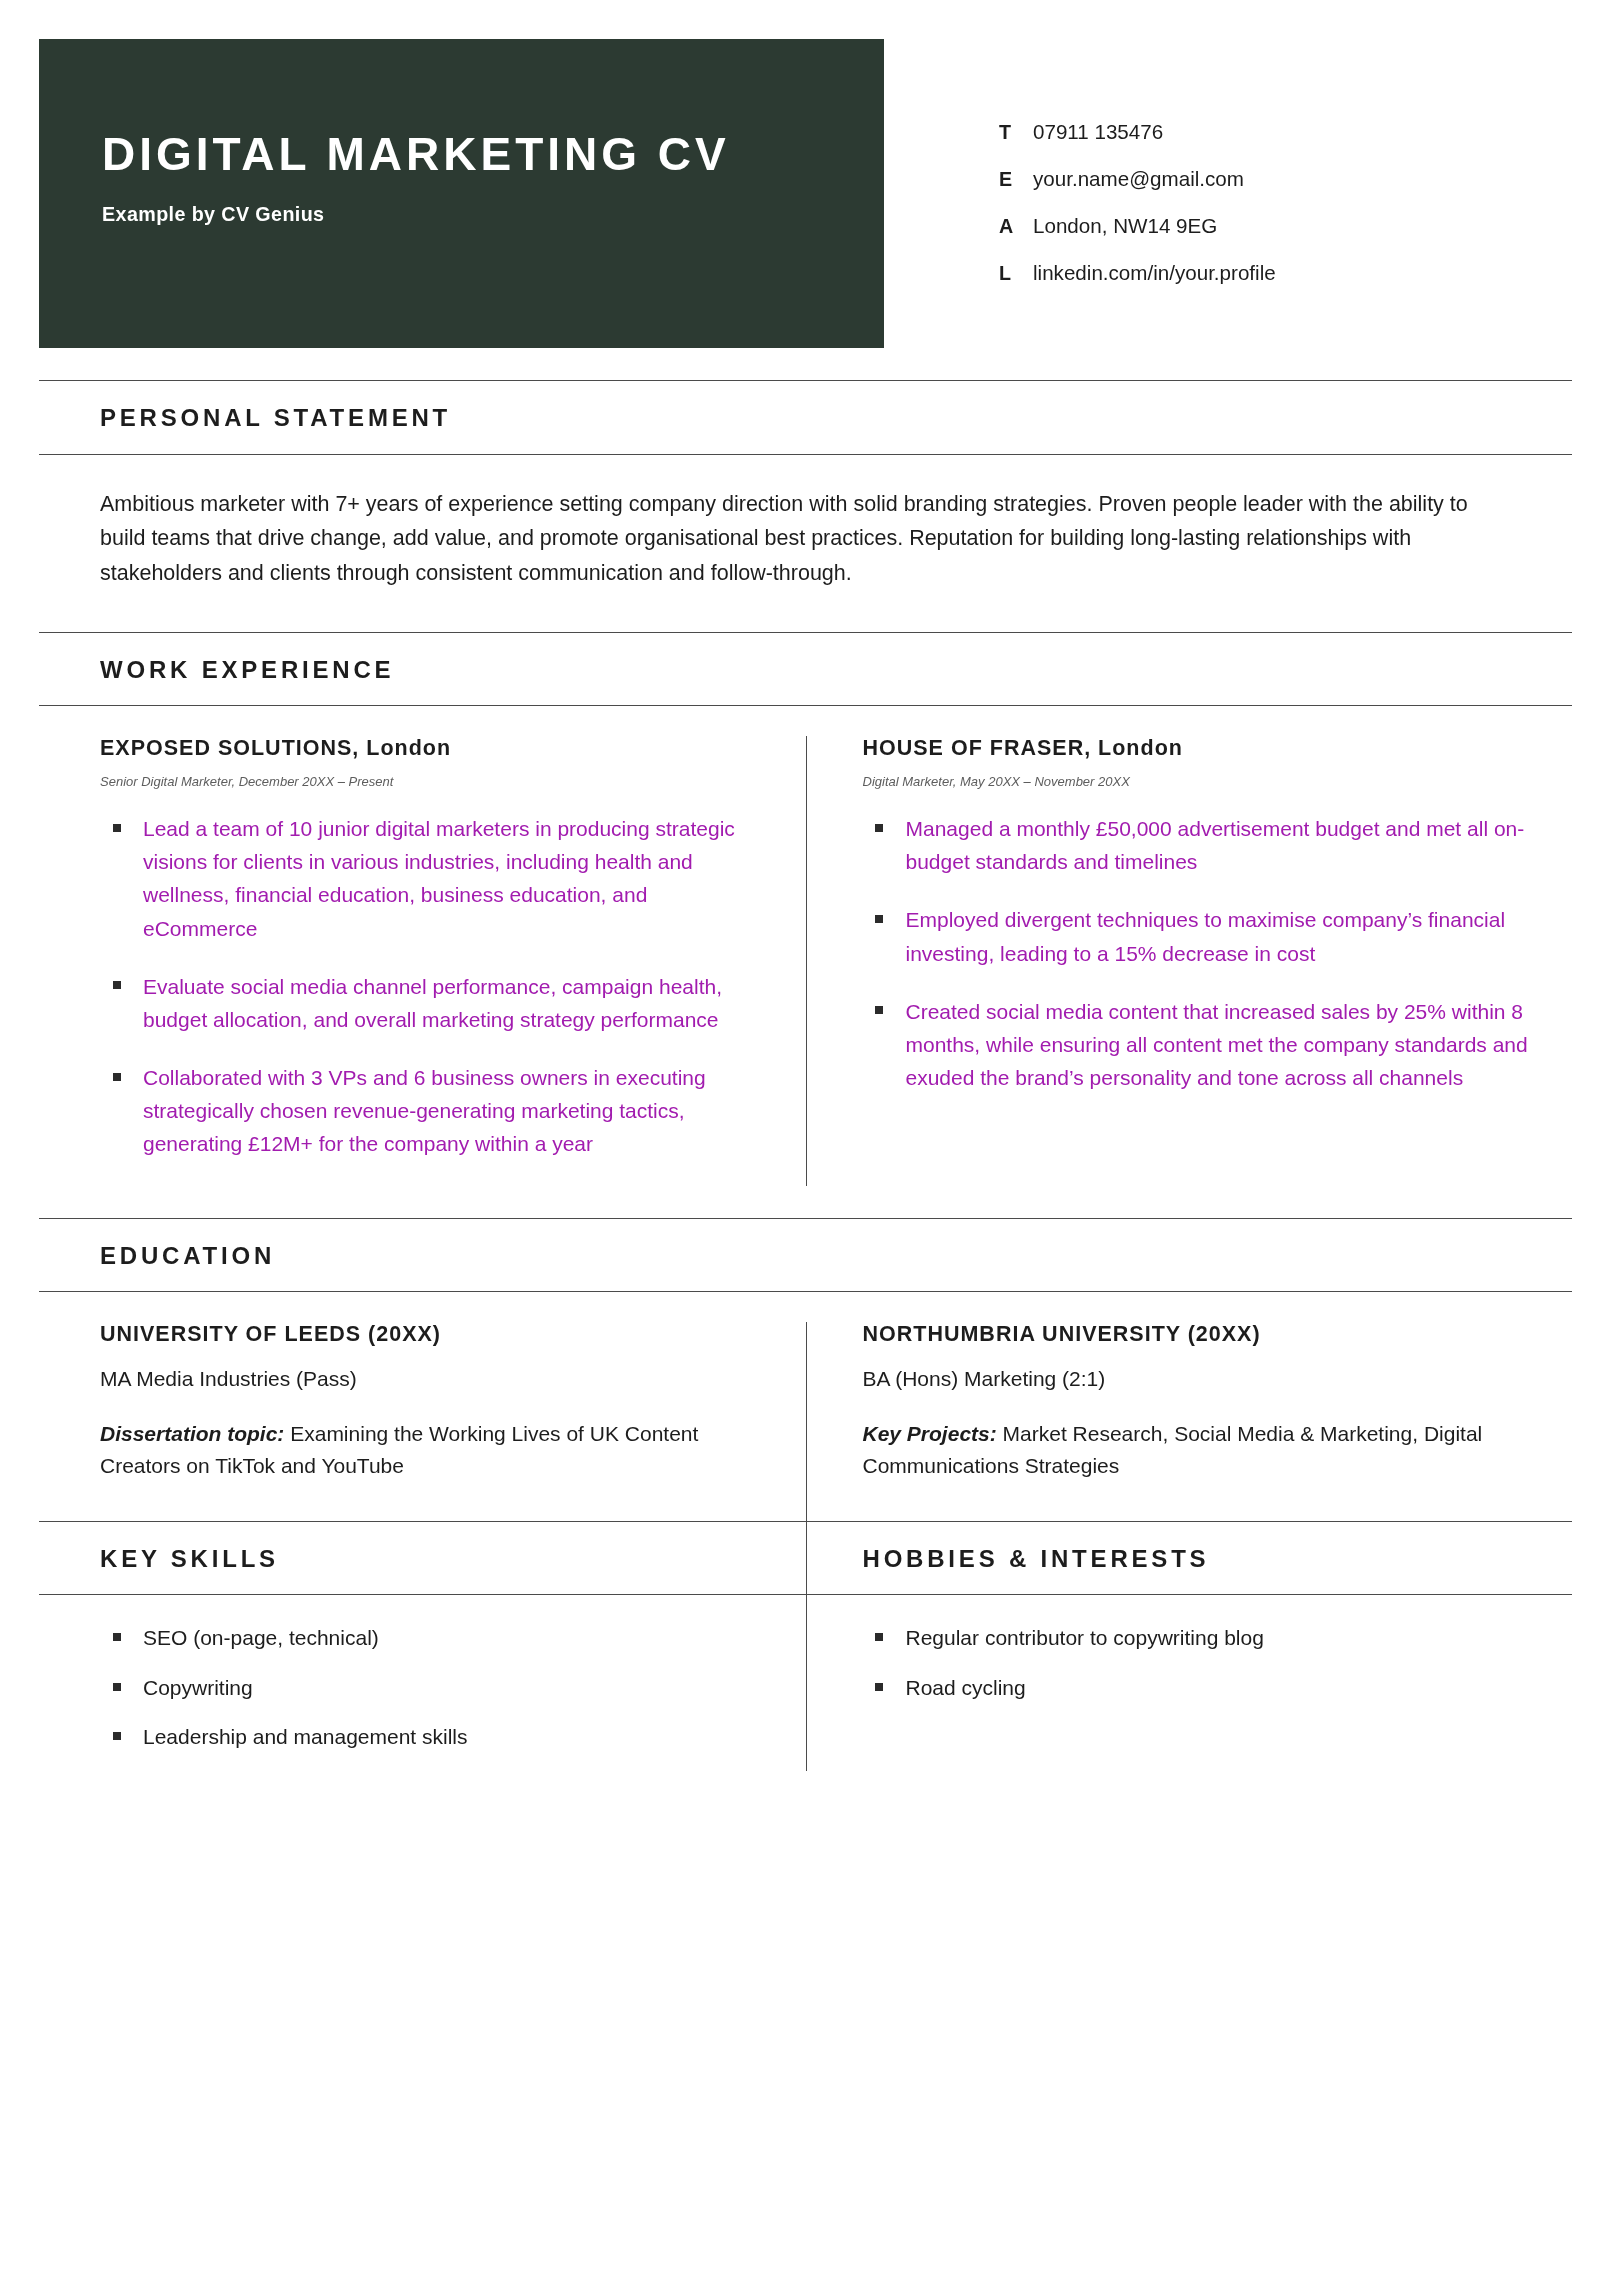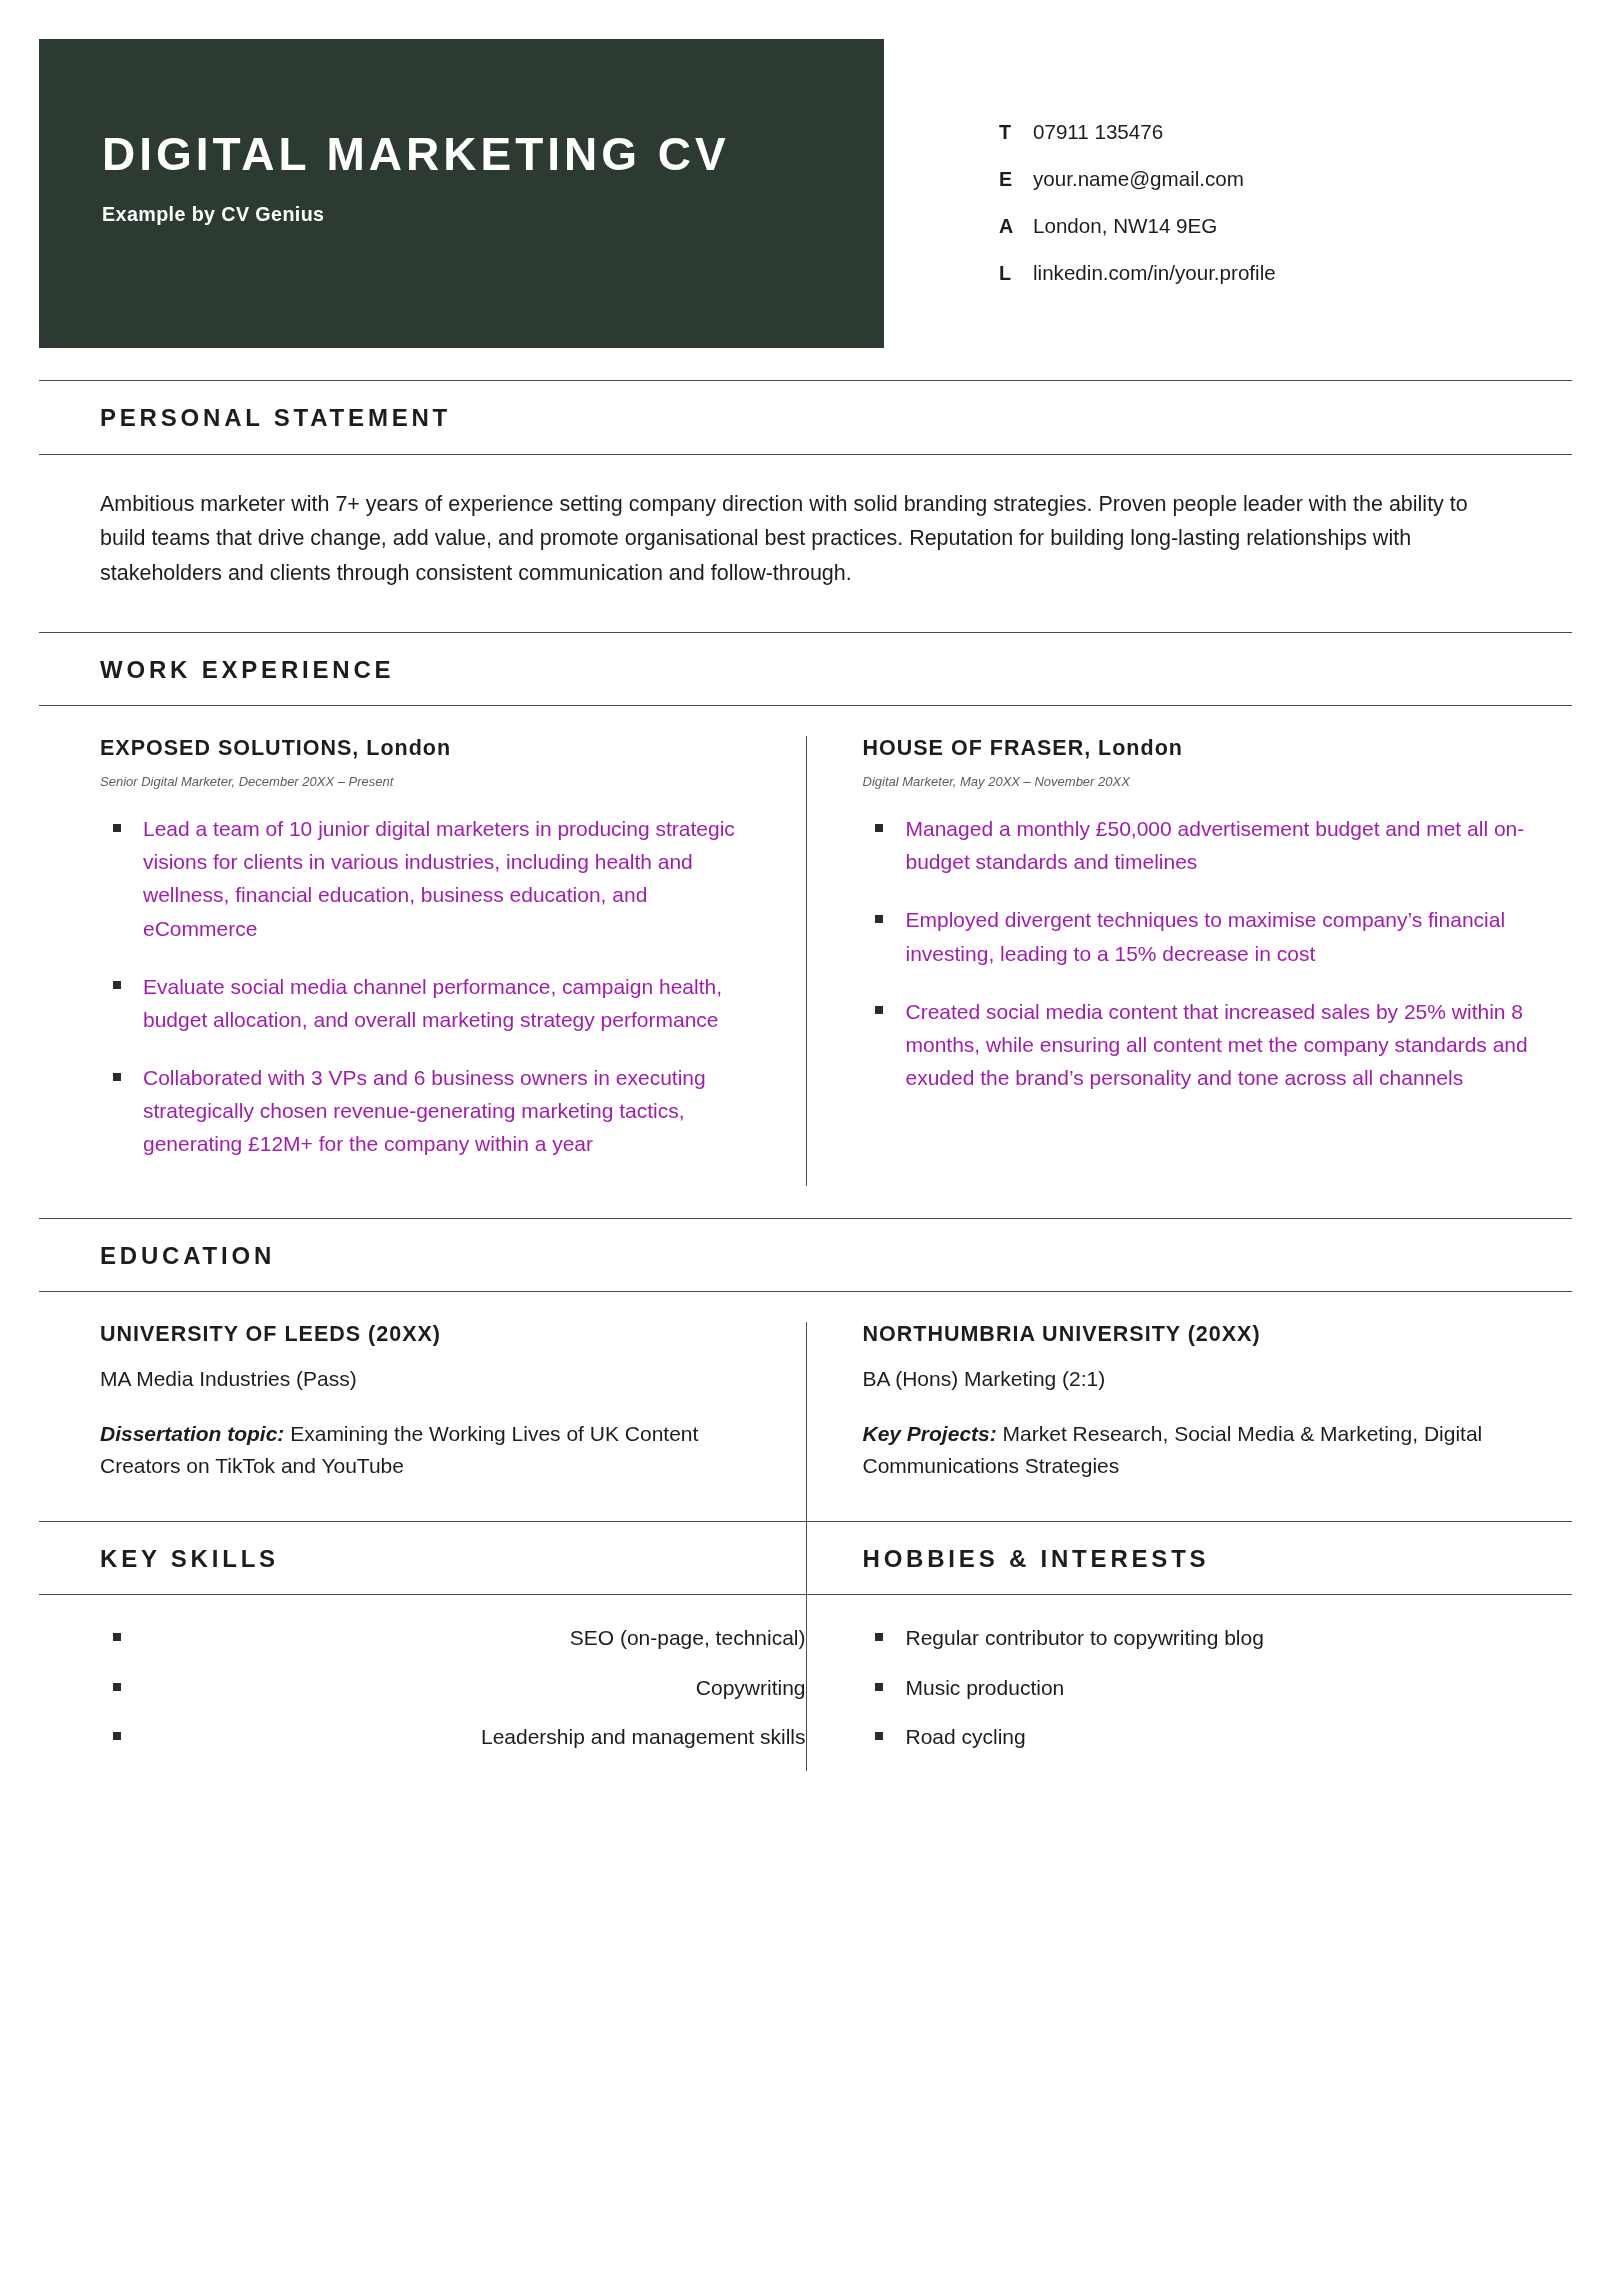--- a/index.html
+++ b/index.html
@@ -195,21 +195,21 @@
     position: absolute;
     left: 12.5px;
     top: 10.7px;
     width: 8px;
     height: 8px;
     background: #2b2b2b;
   }
   .divider-vertical {
     border-left: 1.8px solid #4b4b4b;
   }
-  .hdr-pad-left { padding-left: 61px; text-align: right; }
+  .hdr-pad-left { padding-left: 61px; }
   .hdr-pad-left2 { padding-left: 56px; }
 </style>
 </head>
 <body>
 
 <div class="page">
 
   <div class="header">
     <div class="name-block">
       <div class="cv-title">DIGITAL MARKETING CV</div>
@@ -297,21 +297,20 @@
           <li>Copywriting</li>
           <li>Leadership and management skills</li>
         </ul>
       </div>
       <div class="bottom-col right-col divider-vertical">
         <div class="sec-head-wrap">
           <div class="sec-head hdr-pad-left2" style="padding-left:56px;">HOBBIES &amp; INTERESTS</div>
         </div>
         <ul class="skills-list hdr-pad-left2">
           <li>Regular contributor to copywriting blog</li>
-          <li>Music production</li>
           <li>Road cycling</li>
         </ul>
       </div>
     </div>
   </div>
 
 </div>
 
 
 </body></html>

